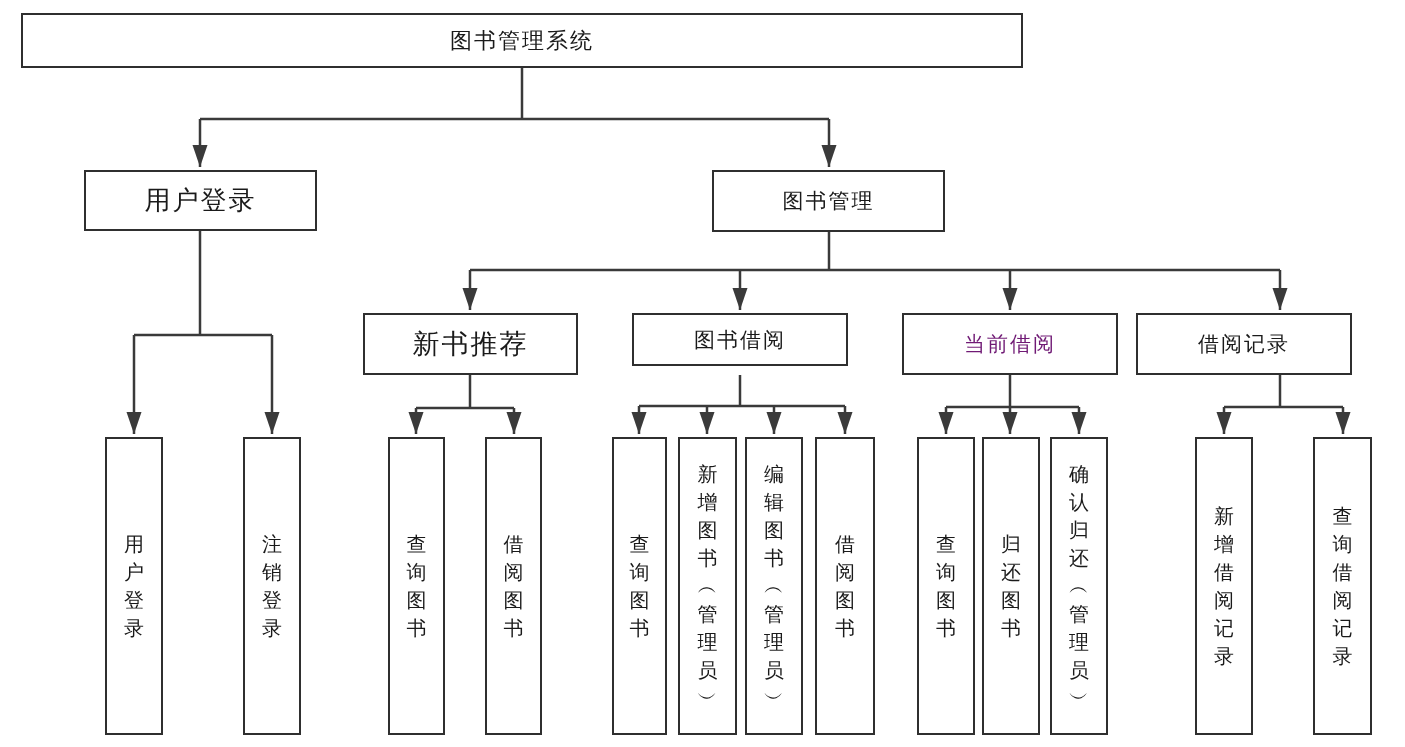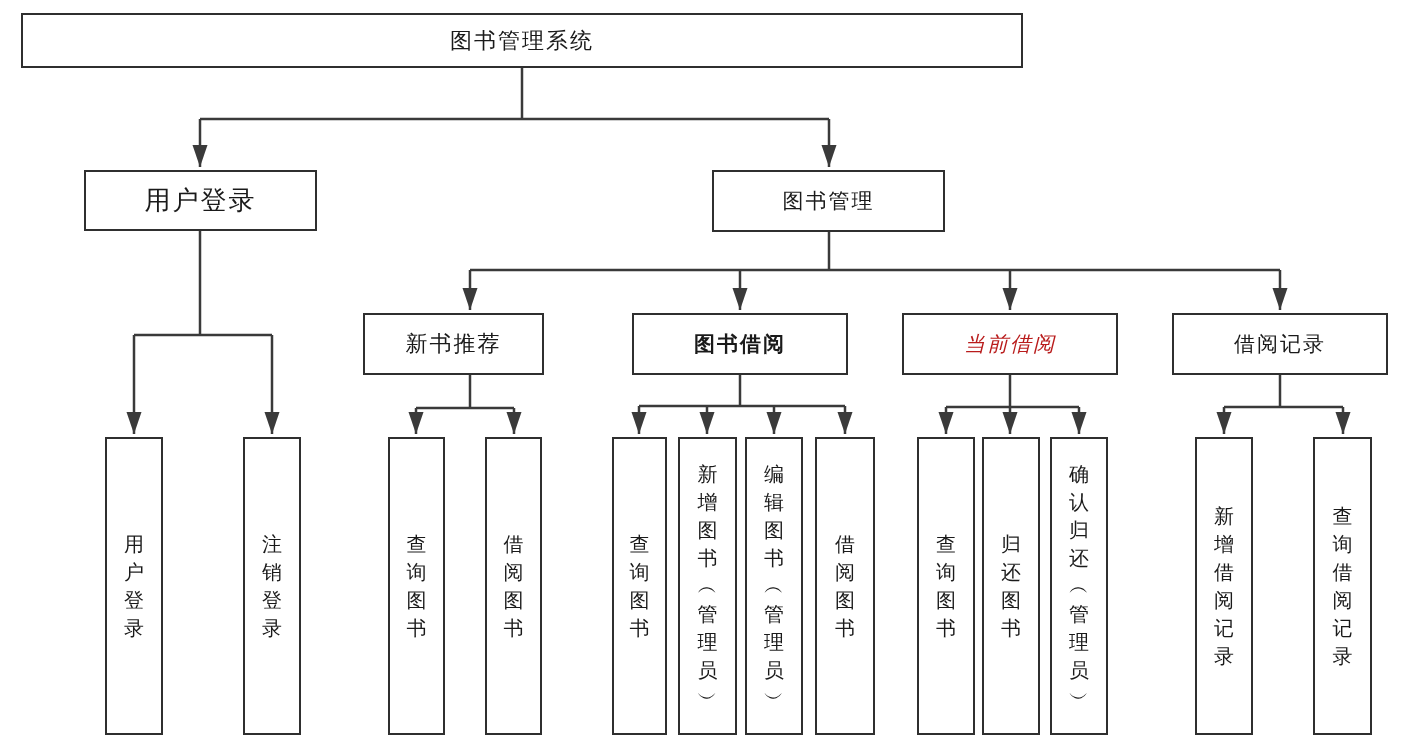--- a/index.html
+++ b/index.html
@@ -114,30 +114,30 @@
   <div id="nodes">
       <div class="node" style="left: 21px; top: 13px; width: 1002px; height: 55px; font-size: 22px; border-color: rgb(47, 47, 47); background: rgb(255, 255, 255); color: rgb(26, 26, 26);">
         <span class="label">图书管理系统</span>
       </div>
       <div class="node" style="left: 84px; top: 170px; width: 233px; height: 61px; font-size: 26px; border-color: rgb(47, 47, 47); background: rgb(255, 255, 255); color: rgb(26, 26, 26);">
         <span class="label">用户登录</span>
       </div>
       <div class="node" style="left: 712px; top: 170px; width: 233px; height: 62px; font-size: 21px; border-color: rgb(47, 47, 47); background: rgb(255, 255, 255); color: rgb(26, 26, 26);">
         <span class="label">图书管理</span>
       </div>
-      <div class="node" style="left: 363px; top: 313px; width: 181px; height: 62px; font-size: 22px; border-color: rgb(47, 47, 47); background: rgb(255, 255, 255); color: rgb(26, 26, 26);">
+      <div class="node" style="left: 363px; top: 313px; width: 215px; height: 62px; font-size: 27px; border-color: rgb(47, 47, 47); background: rgb(255, 255, 255); color: rgb(26, 26, 26);">
         <span class="label">新书推荐</span>
       </div>
-      <div class="node" style="left: 632px; top: 313px; width: 216px; height: 62px; font-size: 21px; border-color: rgb(47, 47, 47); background: rgb(255, 255, 255); color: rgb(26, 26, 26); font-weight: bold;">
+      <div class="node" style="left: 632px; top: 313px; width: 216px; height: 53px; font-size: 21px; border-color: rgb(47, 47, 47); background: rgb(255, 255, 255); color: rgb(26, 26, 26);">
         <span class="label">图书借阅</span>
       </div>
-      <div class="node" style="left: 902px; top: 313px; width: 216px; height: 62px; font-size: 21px; border-color: rgb(47, 47, 47); background: rgb(255, 255, 255); color: #b91c1c; font-style: italic;">
+      <div class="node" style="left: 902px; top: 313px; width: 216px; height: 62px; font-size: 21px; border-color: rgb(47, 47, 47); background: rgb(255, 255, 255); color: #701a75;">
         <span class="label">当前借阅</span>
       </div>
-      <div class="node" style="left: 1172px; top: 313px; width: 216px; height: 62px; font-size: 21px; border-color: rgb(47, 47, 47); background: rgb(255, 255, 255); color: rgb(26, 26, 26);">
+      <div class="node" style="left: 1136px; top: 313px; width: 216px; height: 62px; font-size: 21px; border-color: rgb(47, 47, 47); background: rgb(255, 255, 255); color: rgb(26, 26, 26);">
         <span class="label">借阅记录</span>
       </div>
       <div class="node vertical" style="left: 105px; top: 437px; width: 58px; height: 298px; font-size: 20px; border-color: rgb(47, 47, 47); background: rgb(255, 255, 255); color: rgb(26, 26, 26);">
         <span class="label">
           <span class="vchar">用</span>
           <span class="vchar">户</span>
           <span class="vchar">登</span>
           <span class="vchar">录</span>
         </span>
       </div>

